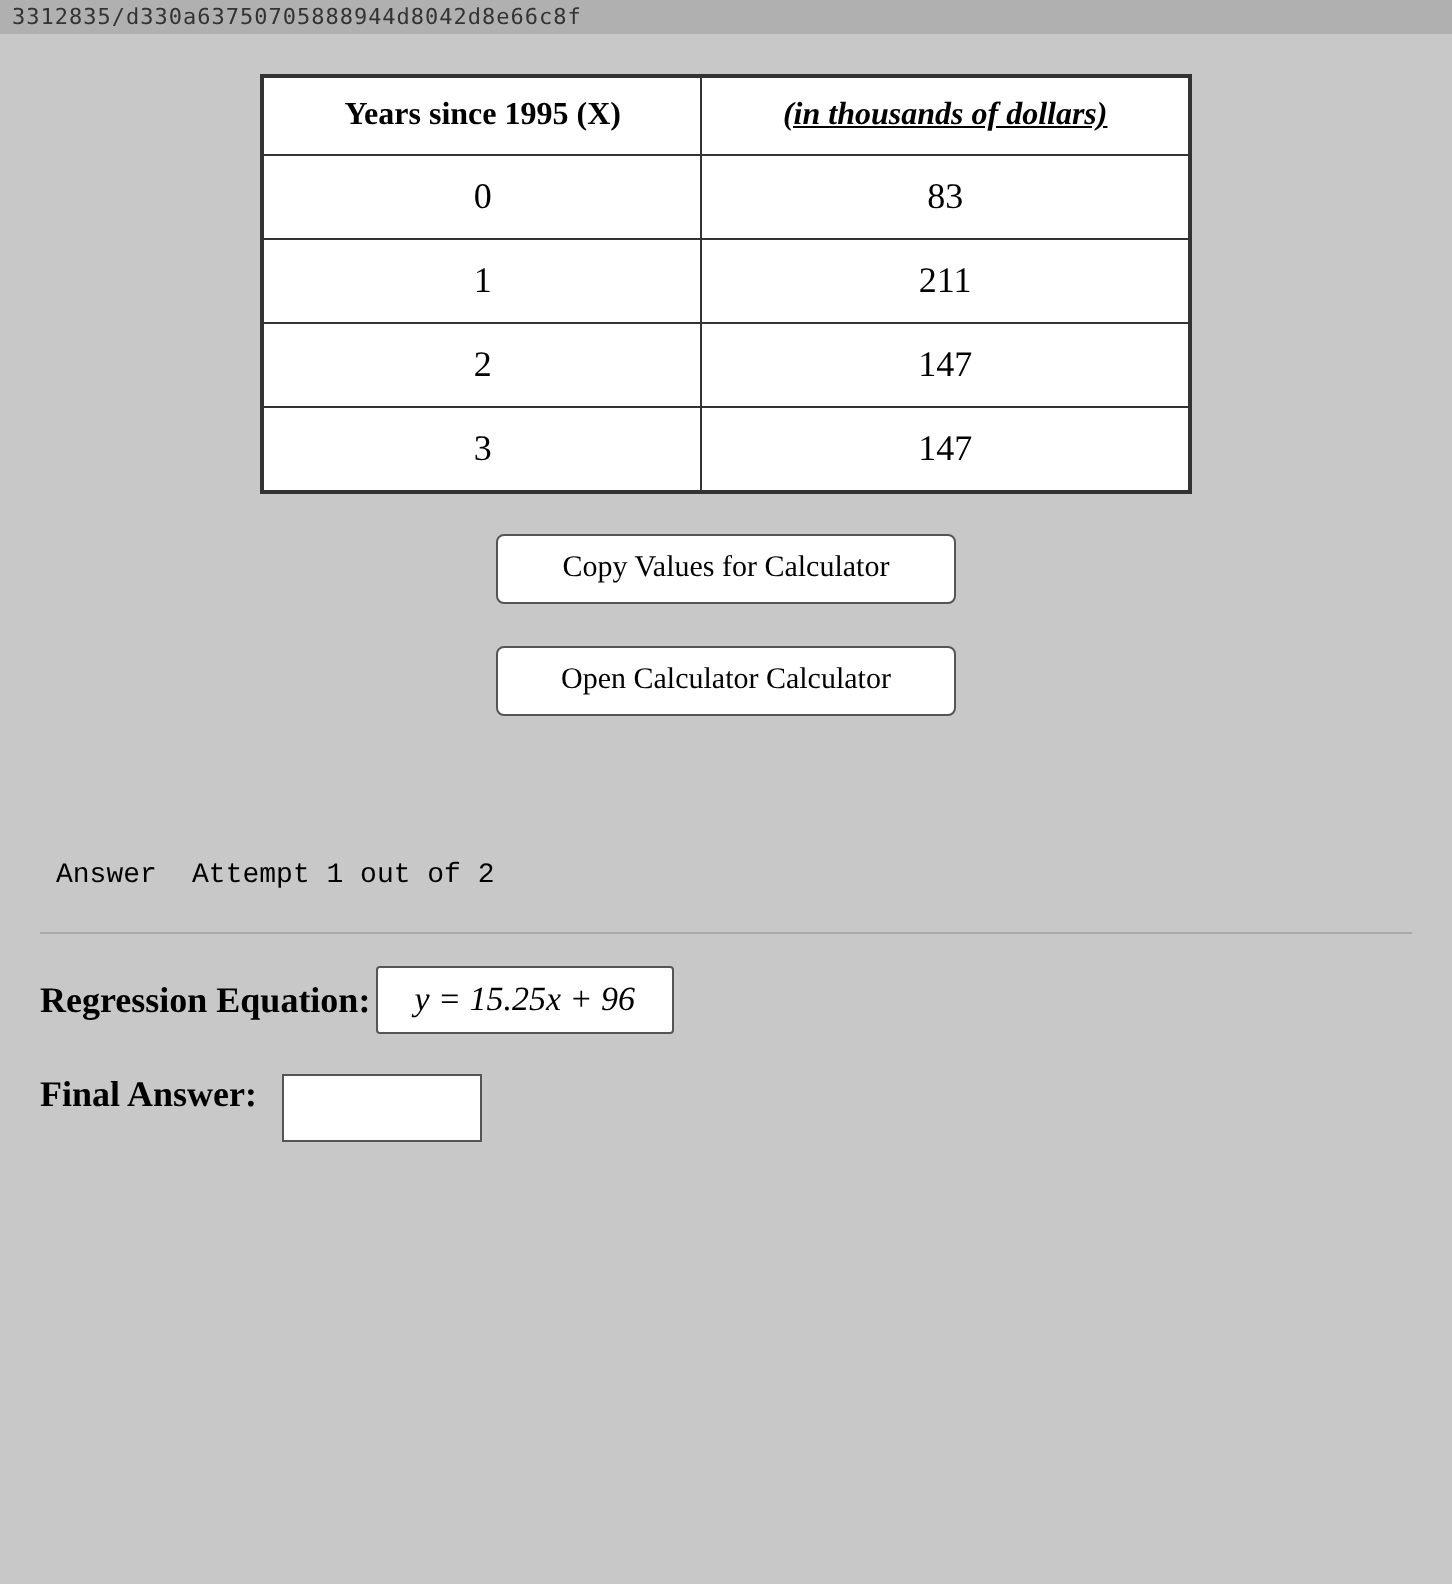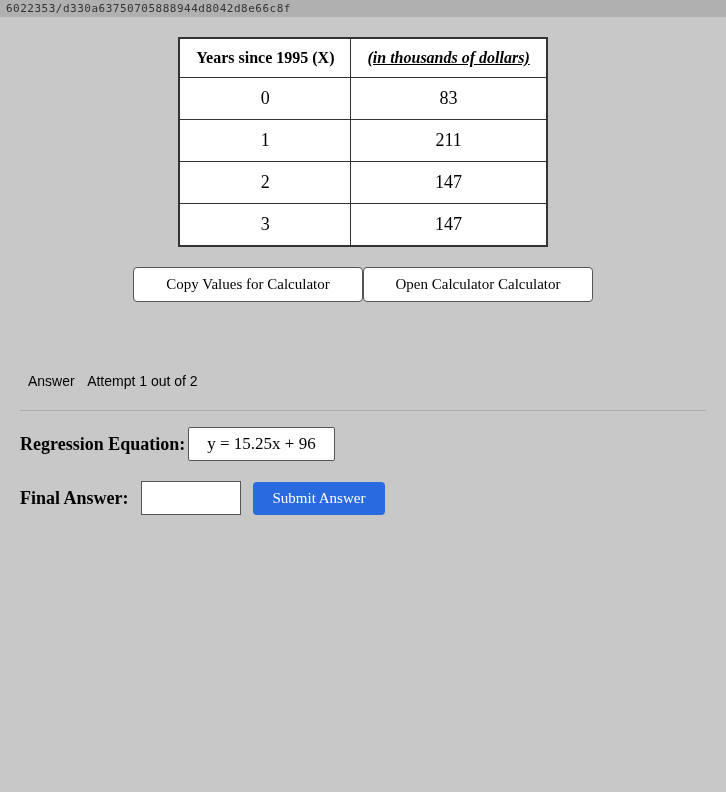--- a/index.html
+++ b/index.html
@@ -34,21 +34,21 @@
     }
 
     .data-table {
       border-collapse: collapse;
       background-color: #fff;
       border: 2px solid #333;
     }
 
     .data-table th, .data-table td {
       border: 1px solid #333;
-      padding: 10px 16px;
+      padding: 10px 40px;
       text-align: center;
       font-size: 18px;
     }
 
     .data-table th {
       font-weight: bold;
       font-size: 16px;
       background-color: #fff;
       font-style: italic;
     }
@@ -66,23 +66,23 @@
     .th-dollars {
       font-style: normal;
       font-size: 16px;
       font-weight: bold;
       text-decoration: underline;
     }
 
     
     .buttons-container {
       display: flex;
-      flex-direction: row;
+      flex-direction: column;
       align-items: center;
-      gap: 0;
+      gap: 21px;
       margin-bottom: 30px;
       justify-content: center;
     }
 
     .calc-button {
       background-color: #fff;
       border: 1.5px solid #555;
       border-radius: 4px;
       padding: 8px 24px;
       font-size: 15px;
@@ -95,21 +95,21 @@
     
     .answer-section {
       padding: 10px 20px 20px 20px;
       background-color: #c8c8c8;
     }
 
     .answer-header {
       font-size: 16px;
       font-weight: bold;
       margin-bottom: 20px;
-      font-family: Liberation Sans, sans-serif;
+      font-family: Liberation Mono, monospace;
     }
 
     .answer-header span {
       font-weight: normal;
       font-size: 14px;
       margin-left: 8px;
     }
 
     .regression-row {
       display: flex;
@@ -125,25 +125,26 @@
       margin-right: 3px;
     }
 
     .regression-box {
       border: 1.5px solid #555;
       background-color: #fff;
       padding: 6px 18px;
       font-size: 17px;
       font-family: Georgia, serif;
       border-radius: 2px;
+      font-style: italic;
     }
 
     .final-answer-row {
       display: flex;
-      align-items: center;
+      align-items: flex-start;
       gap: 12px;
     }
 
     .final-answer-label {
       font-size: 18px;
       font-weight: bold;
       font-family: Georgia, serif;
     }
 
     .final-answer-input {
@@ -170,21 +171,21 @@
     .divider {
       border: none;
       border-top: 1px solid #aaa;
       margin: 10px 0 16px 0;
     }
   </style>
 </head>
 <body>
 
 <div class="top-bar">
-  <span>6022353/d330a63750705888944d8042d8e66c8f</span>
+  <span>3312835/d330a63750705888944d8042d8e66c8f</span>
 </div>
 
 <div class="main-content">
 
   <div class="table-container">
     <table class="data-table">
       <thead>
         <tr>
           <th class="th-years">Years since 1995 (X)</th>
           <th class="th-dollars">(in thousands of dollars)</th>
@@ -230,15 +231,14 @@
   <div class="regression-row">
     <span class="regression-label">Regression Equation:</span>
     <div class="regression-box">
       <span>y = 15.25x + 96</span>
     </div>
   </div>
 
   <div class="final-answer-row">
     <span class="final-answer-label">Final Answer:</span>
     <input class="final-answer-input" type="text" value="" style="">
-    <button class="submit-button">Submit Answer</button>
   </div>
 </div>
 
 </body></html>

